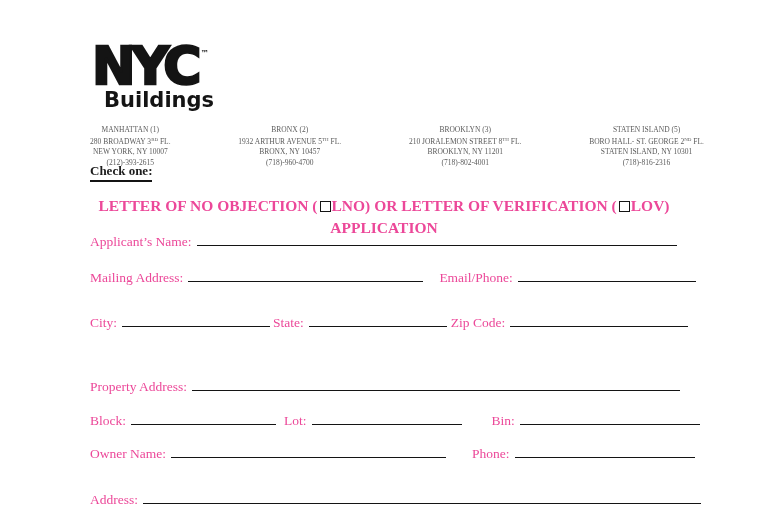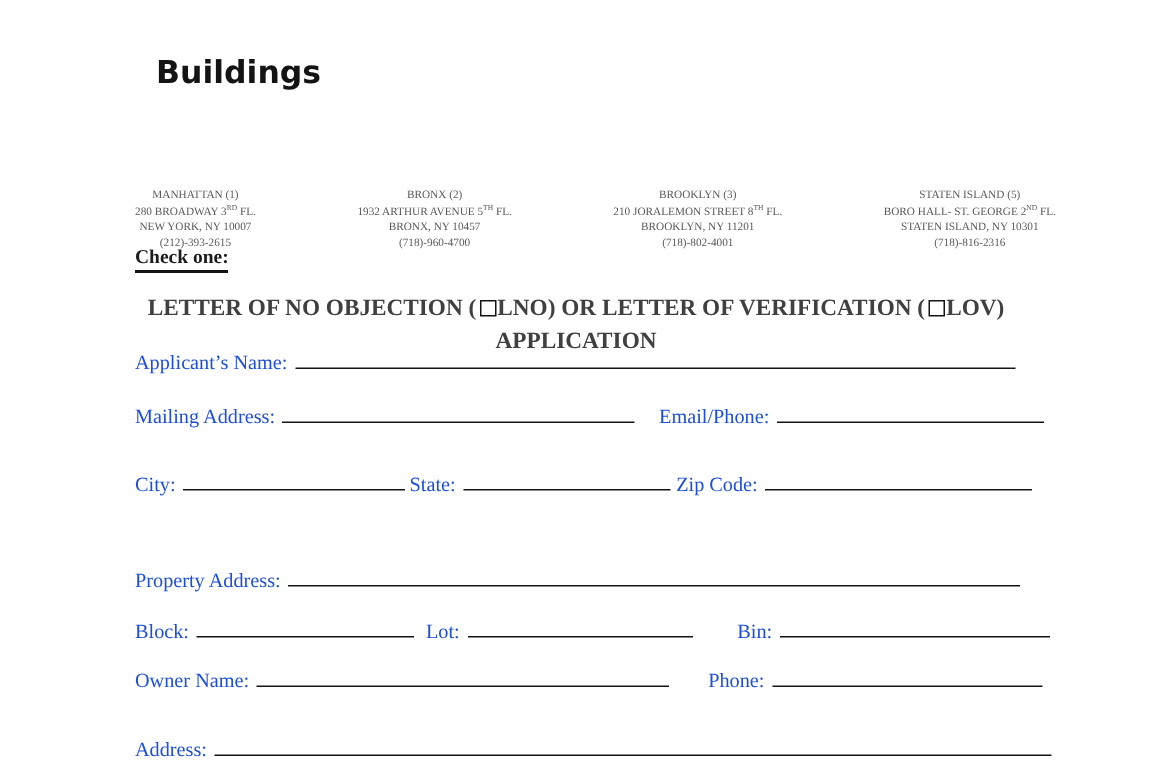--- a/index.html
+++ b/index.html
@@ -20,26 +20,26 @@
              text-align:center; color:#5a5a5a; }
   .office { white-space:nowrap; }
   .sup { font-size:5px; vertical-align:3px; }
 
   
   .check-one { position:absolute; left:90px; top:163px; font-size:13px; font-weight:bold;
                display:inline-block; border-bottom:2px solid #141414; padding-bottom:1px; }
 
   
   .title { position:absolute; left:0; top:195px; width:768px; text-align:center;
-           font-weight:bold; font-size:15.5px; line-height:1.45; color:#404040; }
+           font-weight:bold; font-size:15.5px; line-height:1.45; color:#ec4899; }
   .checkbox { display:inline-block; width:11px; height:11px; border:1.6px solid #141414;
               vertical-align:-1px; margin:0 1px 0 2px; background:#fff; }
 
   
-  .row { position:absolute; left:90px; white-space:nowrap; font-size:13.5px; color:#1d4ed8; }
+  .row { position:absolute; left:90px; white-space:nowrap; font-size:13.5px; color:#ec4899; }
   .row-label { display:inline-block; }
   .bold-label { font-weight:bold; font-size:13.5px; }
   .fline { display:inline-block; height:4px; border-bottom:1.6px solid #141414; margin-left:5px; }
 
   .r1 { top:234px; } .r1 .fline { width:480px; }
   .r2 { top:270px; } .w235 { width:235px; } .w178 { width:178px; }
   .ml16 { margin-left:16px; } .ml26 { margin-left:26px; } .ml30 { margin-left:30px; }
   .ml8 { margin-left:8px; } .ml3 { margin-left:3px; } .ml4 { margin-left:4px; }
   .r3 { top:315px; } .w148 { width:148px; } .w138 { width:138px; }
   .r4 { top:347px; }
@@ -47,20 +47,21 @@
   .r6 { top:413px; } .w145 { width:145px; } .w150 { width:150px; } .w180 { width:180px; }
   .r7 { top:446px; } .w275 { width:275px; }
   .r8 { top:492px; } .r8 .fline { width:558px; }
 </style>
 </head>
 <body>
 
 <div class="page">
 
   <div class="logo">
+    <div class="logo-nyc"><span>NYC</span><span class="logo-tm">™</span></div>
     <div class="logo-buildings">Buildings</div>
   </div>
 
   <div class="offices">
     <div class="office">
       <div>MANHATTAN (1)</div>
       <div><span>280 BROADWAY 3</span><span class="sup">RD</span><span> FL.</span></div>
       <div>NEW YORK, NY 10007</div>
       <div>(212)-393-2615</div>
     </div>

